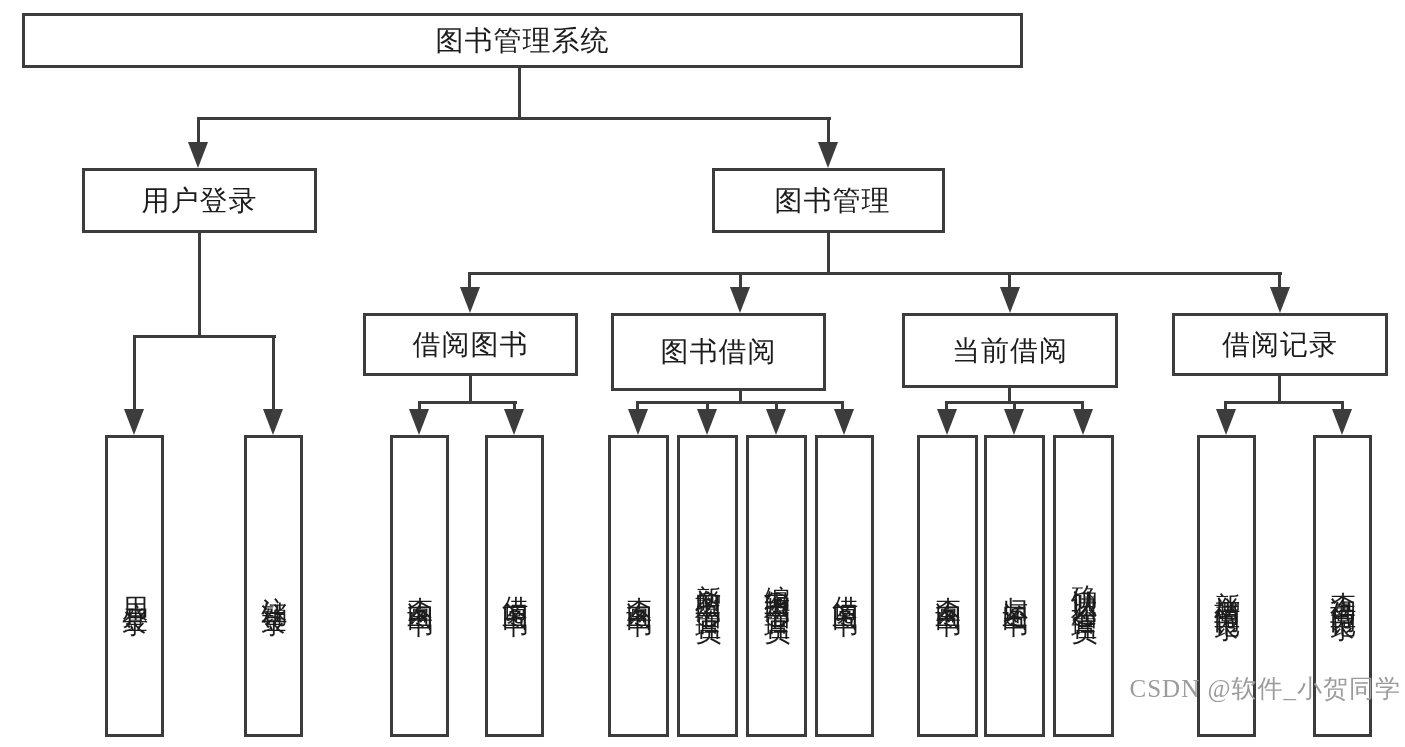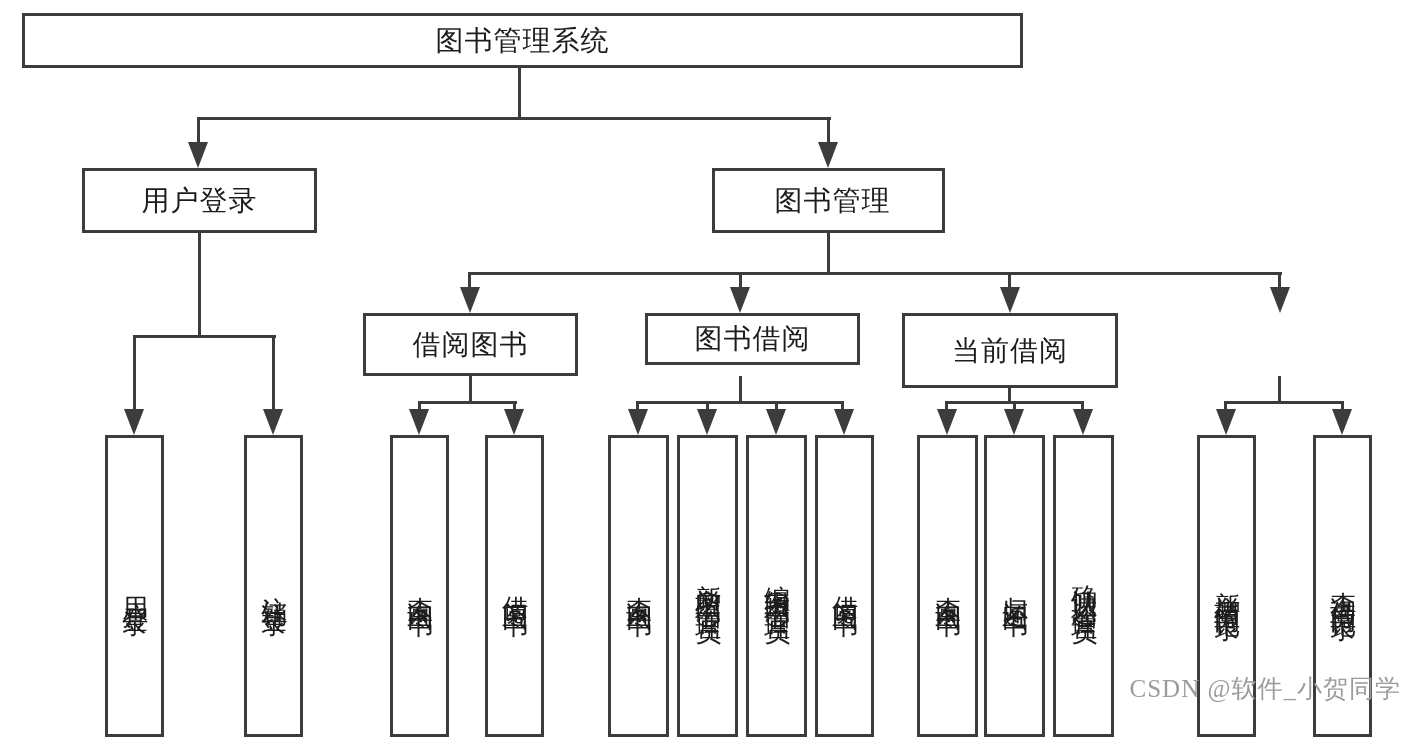--- a/index.html
+++ b/index.html
@@ -111,25 +111,28 @@
   <div class="vbox" style="left:105px;top:435px;width:59px;height:302px;">
     <span>用户登录</span>
   </div>
   <div class="vbox" style="left:244px;top:435px;width:59px;height:302px;">
     <span>注销登录</span>
   </div>
 
   <div class="hbox" style="left:363px;top:313px;width:215px;height:63px;">
     <span>借阅图书</span>
   </div>
-  <div class="hbox" style="left:645px;top:313px;width:215px;height:52px;">
+  <div class="hbox" style="left:611px;top:313px;width:215px;height:78px;">
     <span>图书借阅</span>
   </div>
   <div class="hbox" style="left:902px;top:313px;width:216px;height:75px;">
     <span>当前借阅</span>
+  </div>
+  <div class="hbox" style="left:1172px;top:313px;width:216px;height:63px;">
+    <span>借阅记录</span>
   </div>
 
   <div class="vbox" style="left:390px;top:435px;width:59px;height:302px;">
     <span>查询图书</span>
   </div>
   <div class="vbox" style="left:485px;top:435px;width:59px;height:302px;">
     <span>借阅图书</span>
   </div>
 
   <div class="vbox" style="left:608px;top:435px;width:61px;height:302px;">

